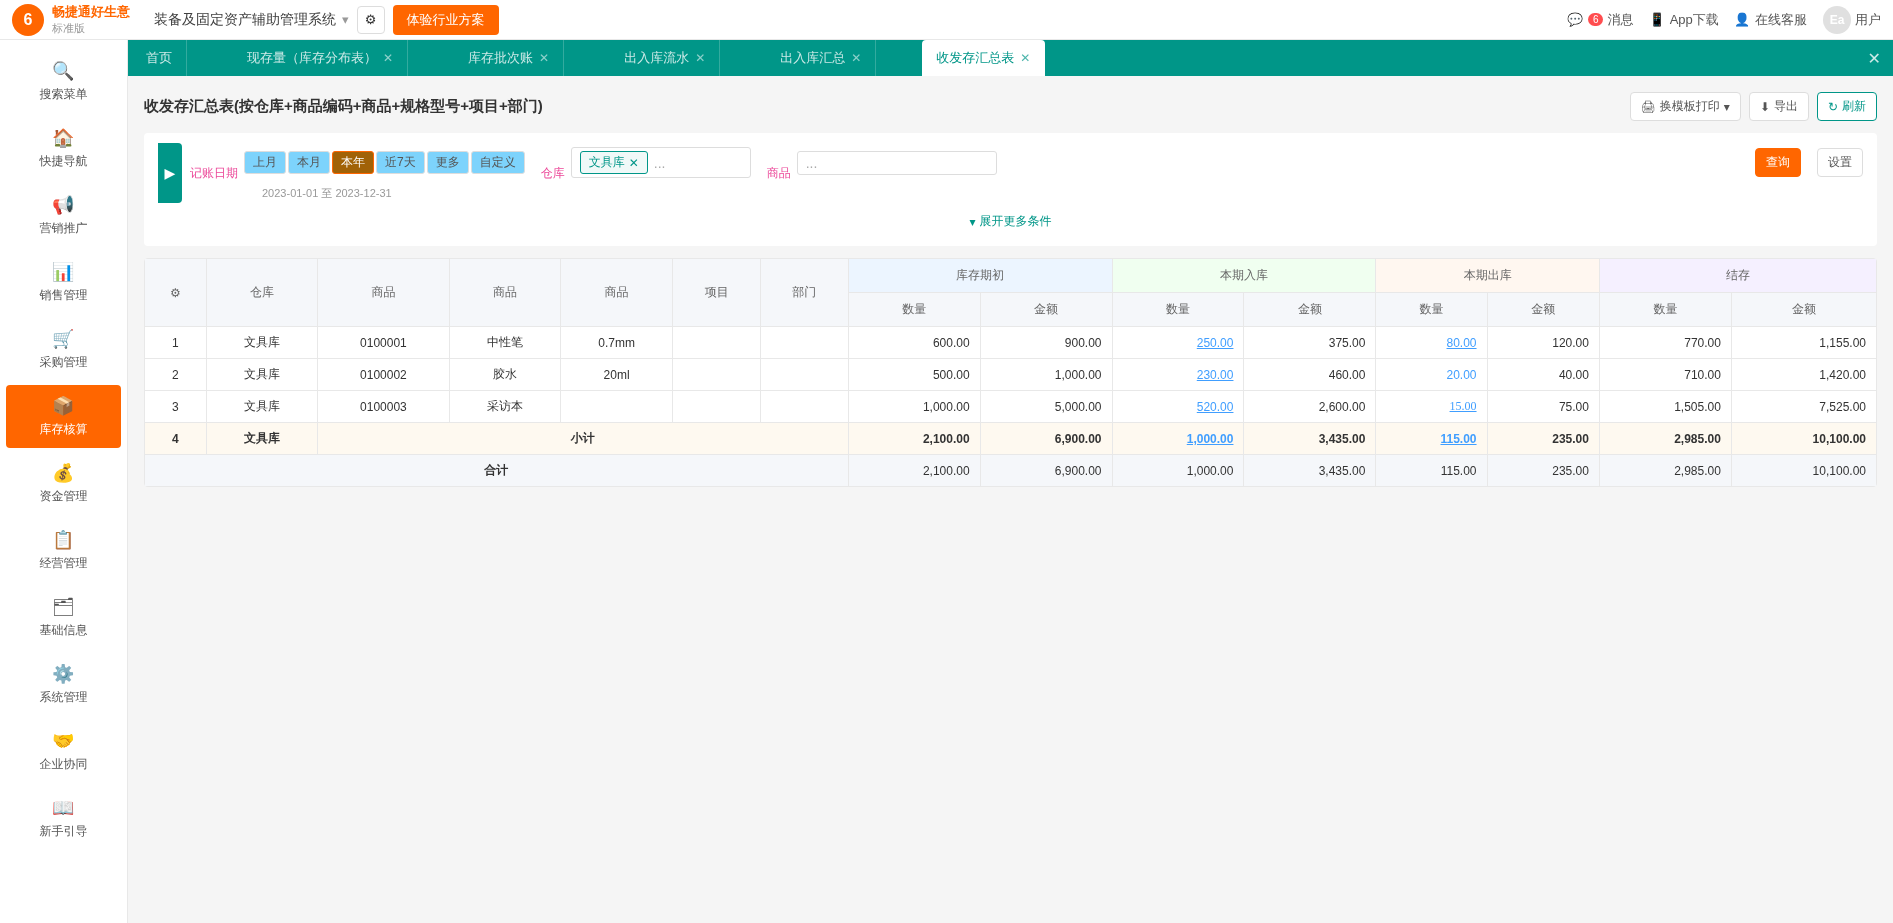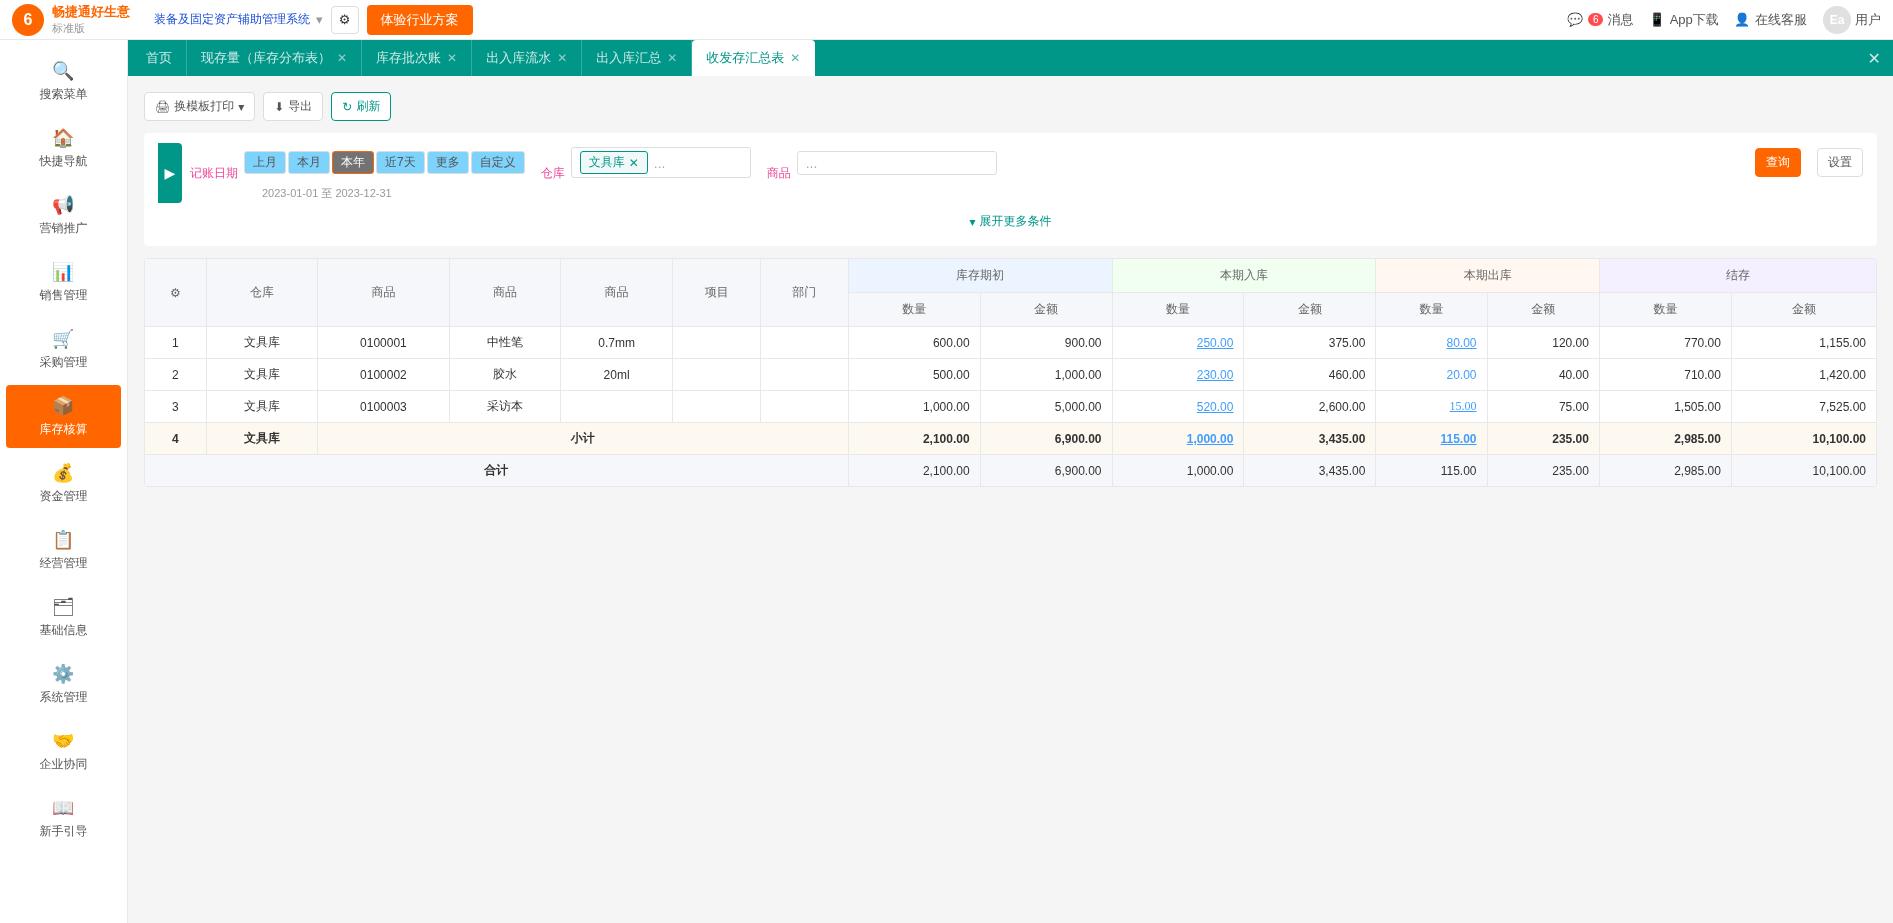--- a/index.html
+++ b/index.html
@@ -7,42 +7,42 @@
 
     
     .app-container { display: flex; flex-direction: column; height: 923px; width: 1893px; overflow: hidden; }
     .top-bar { display: flex; align-items: center; background: #fff; height: 40px; padding: 0 12px; border-bottom: 1px solid #e8e8e8; justify-content: space-between; }
     .top-bar-left { display: flex; align-items: center; gap: 8px; }
     .top-bar-logo { width: 32px; height: 32px; background: #ff6600; border-radius: 50%; display: flex; align-items: center; justify-content: center; color: #fff; font-weight: bold; font-size: 16px; }
     .top-bar-brand { display: flex; flex-direction: column; }
     .brand-name { color: #ff6600; font-weight: bold; font-size: 13px; }
     .brand-sub { color: #999; font-size: 11px; }
     .system-name { display: flex; align-items: center; gap: 6px; margin-left: 16px; }
-    .system-name-text { color: #1d4ed8; font-size: 12px; }
+    .system-name-text { color: #404040; font-size: 14px; }
     .gear-btn { width: 28px; height: 28px; border-radius: 4px; border: 1px solid #ddd; display: flex; align-items: center; justify-content: center; cursor: pointer; background: #fff; }
     .try-btn { background: #ff6600; color: #fff; border: none; padding: 6px 14px; border-radius: 4px; cursor: pointer; font-size: 13px; }
     .top-bar-right { display: flex; align-items: center; gap: 16px; color: #555; font-size: 13px; }
     .top-bar-right-item { display: flex; align-items: center; gap: 4px; cursor: pointer; position: relative; }
     .user-avatar { width: 28px; height: 28px; background: #e0e0e0; border-radius: 50%; display: flex; align-items: center; justify-content: center; color: #fff; font-size: 12px; font-weight: bold; }
 
     
     .main-area { display: flex; flex: 1; overflow: hidden; }
 
     
     .sidebar { width: 128px; background: #fff; border-right: 1px solid #e8e8e8; display: flex; flex-direction: column; padding-top: 8px; }
     .sidebar-item { display: flex; flex-direction: column; align-items: center; padding: 10px 8px; cursor: pointer; color: #555; font-size: 12px; gap: 4px; border-radius: 4px; margin: 2px 6px; }
     .sidebar-item.active { background: #ff6600; color: #fff; border-radius: 4px; }
     .sidebar-item.active .sidebar-icon { color: #fff; }
     .sidebar-icon { font-size: 18px; }
 
     
     .content-area { flex: 1; display: flex; flex-direction: column; overflow: hidden; }
 
     
-    .tab-bar { display: flex; align-items: center; background: #009688; height: 36px; padding: 0 4px; }
+    .tab-bar { display: flex; align-items: center; background: #009688; height: 36px; padding: 0 4px; gap: 46px; }
     .tab { display: flex; align-items: center; padding: 0 14px; height: 36px; color: rgba(255,255,255,0.8); cursor: pointer; font-size: 13px; gap: 6px; border-right: 1px solid rgba(255,255,255,0.2); }
     .tab.active { background: #fff; color: #009688; border-radius: 4px 4px 0 0; }
     .tab-close { color: inherit; font-size: 12px; opacity: 0.7; }
     .close-btn-white { color: rgba(255,255,255,0.8); font-size: 16px; margin-left: auto; padding: 0 8px; cursor: pointer; }
 
     
     .page-content { flex: 1; background: #f5f5f5; overflow-y: auto; padding: 16px; }
     .page-header { display: flex; align-items: center; justify-content: space-between; margin-bottom: 12px; }
     .page-title { font-size: 15px; font-weight: bold; color: #333; }
     .page-actions { display: flex; align-items: center; gap: 8px; }
@@ -50,21 +50,21 @@
     .action-btn.primary { background: #ff6600; color: #fff; border-color: #ff6600; }
     .action-btn.refresh { background: #fff; color: #009688; border-color: #009688; }
 
     
     .filter-bar { background: #fff; border-radius: 4px; padding: 10px 14px; margin-bottom: 12px; }
     .filter-row { display: flex; align-items: center; gap: 16px; flex-wrap: wrap; }
     .filter-item { display: flex; align-items: center; gap: 6px; font-size: 12px; color: #555; }
     .filter-label { color: #ec4899; white-space: nowrap; margin-top: 22px; }
     .date-btn-group { display: flex; gap: 2px; }
     .date-btn { padding: 2px 8px; border: 1px solid #ddd; background: #7dd3fc; border-radius: 3px; cursor: pointer; font-size: 12px; color: #555; }
-    .date-btn.active { background: #737373; color: #fff; border-color: #ff6600; }
+    .date-btn.active { background: #a16207; color: #fff; border-color: #ff6600; }
     .warehouse-tag { display: flex; align-items: center; background: #f0f9f8; border: 1px solid #009688; border-radius: 3px; padding: 2px 8px; gap: 4px; color: #009688; font-size: 12px; }
     .tag-close { cursor: pointer; color: #009688; }
     .more-conditions { display: flex; align-items: center; justify-content: center; padding: 6px; color: #009688; font-size: 12px; cursor: pointer; gap: 4px; margin-top: 4px; }
     .ellipsis-btn { color: #aaa; cursor: pointer; font-size: 14px; }
 
     
     .table-container { background: #fff; border-radius: 4px; overflow: hidden; }
     .table-wrapper { overflow-x: auto; }
     table { width: 100%; border-collapse: collapse; font-size: 12px; }
     th { background: #f5f7fa; color: #666; font-weight: normal; padding: 8px 10px; text-align: center; border: 1px solid #e8e8e8; white-space: nowrap; }
@@ -200,20 +200,21 @@
         <div class="tab active">
           <span>收发存汇总表</span>
           <span class="tab-close" style="color:#009688;">✕</span>
         </div>
         <div class="close-btn-white">✕</div>
       </div>
 
       <div class="page-content">
 
         <div class="page-header">
+          <h2 class="page-title">收发存汇总表(按仓库+商品编码+商品+规格型号+项目+部门)</h2>
           <div class="page-actions">
             <button class="action-btn">
               <span>🖨</span>
               <span>换模板打印</span>
               <span>▾</span>
             </button>
             <button class="action-btn">
               <span>⬇</span>
               <span>导出</span>
             </button>

